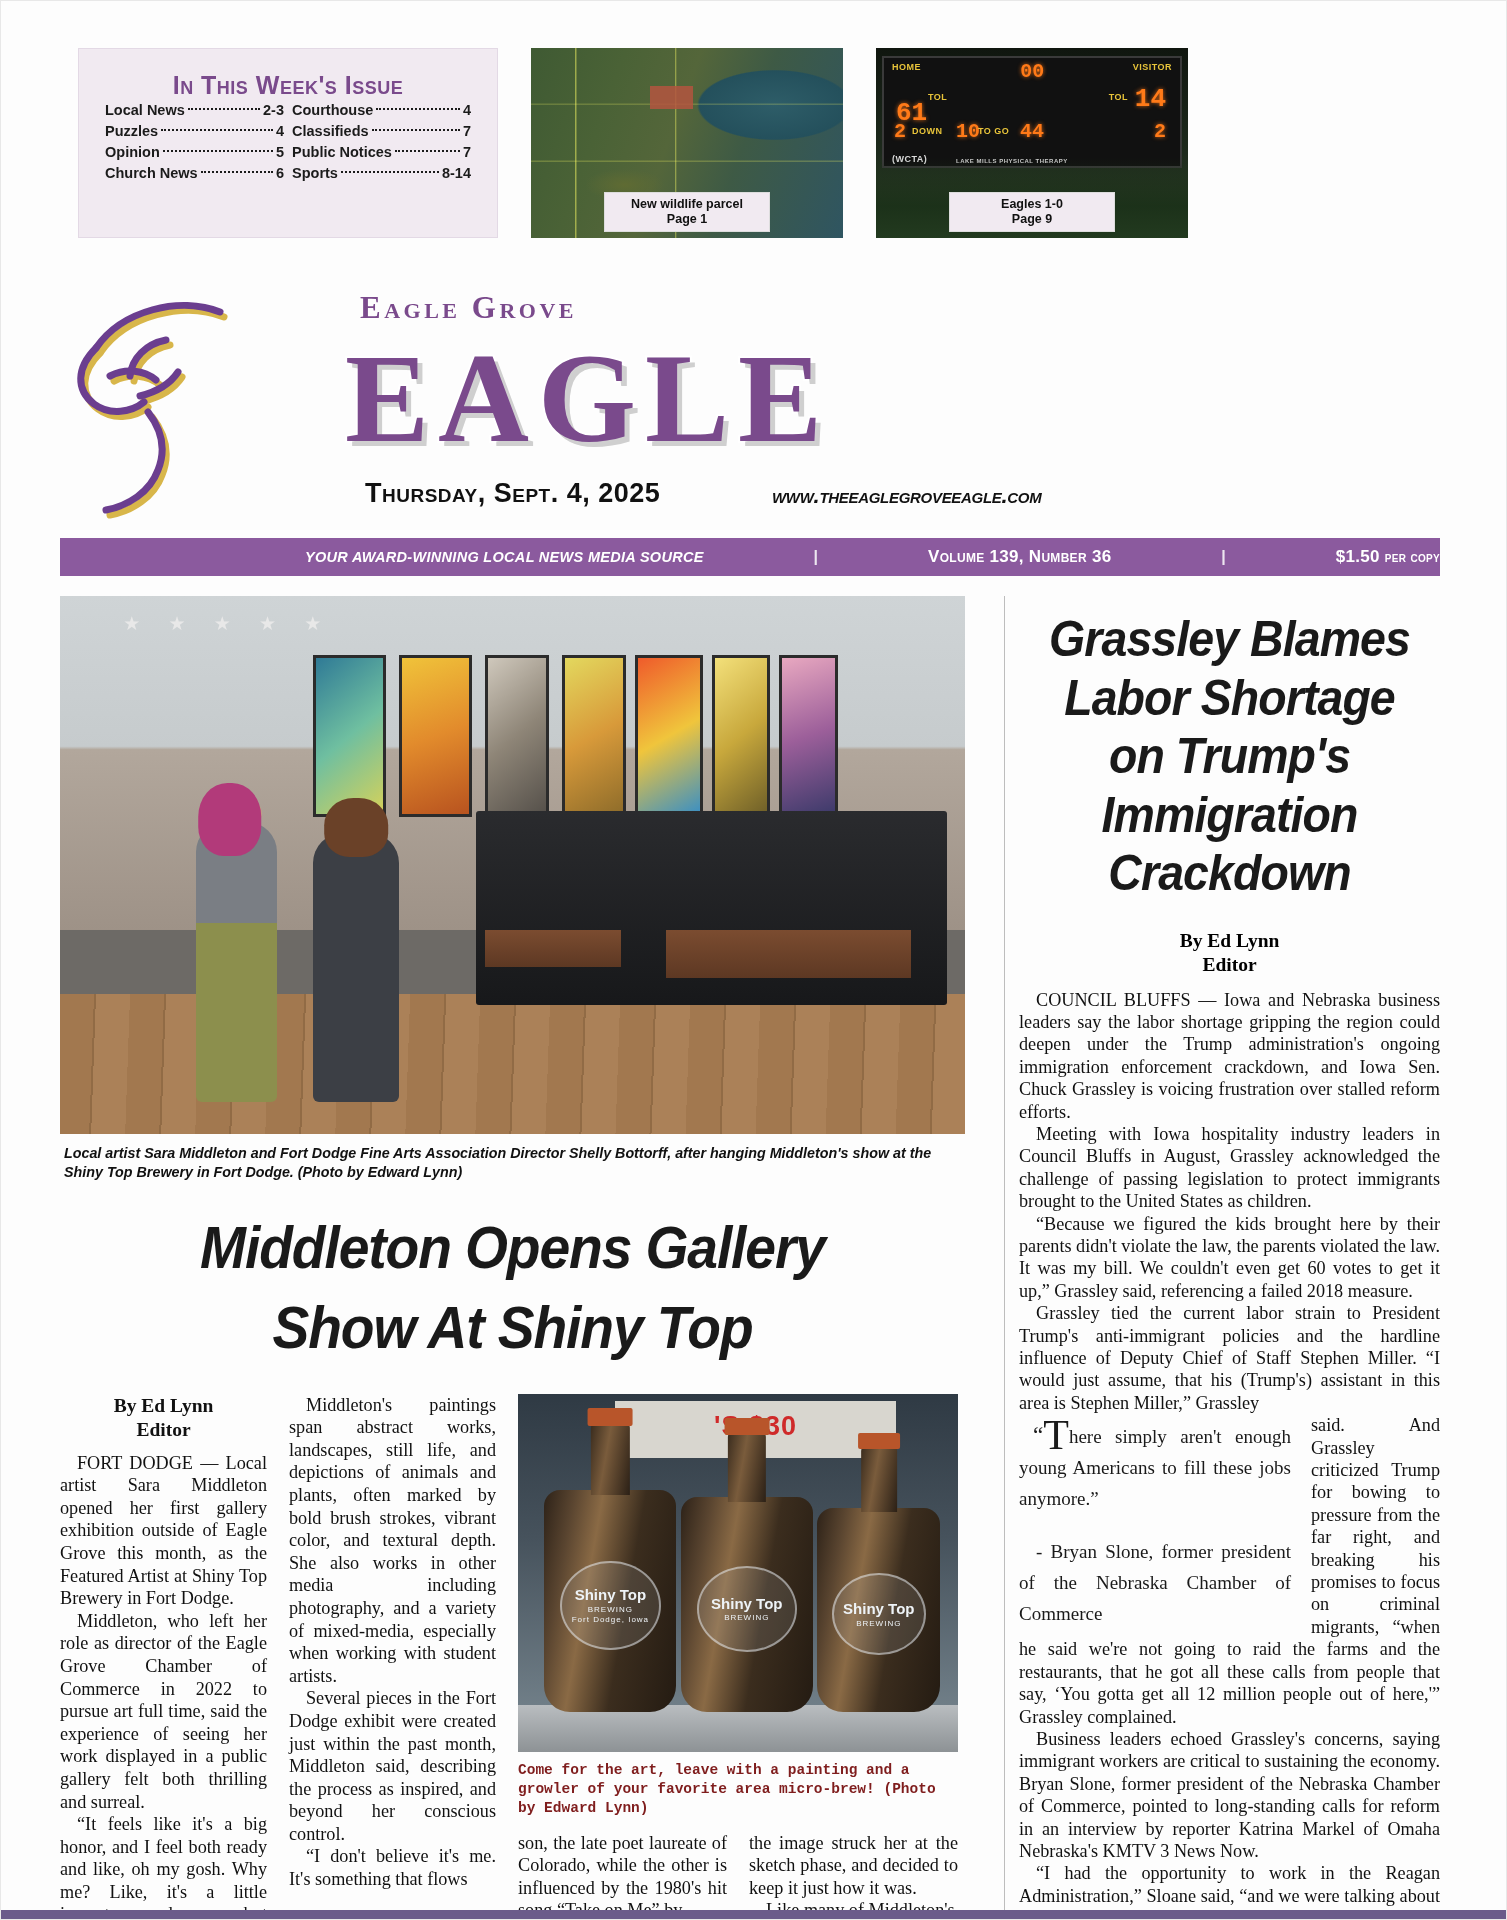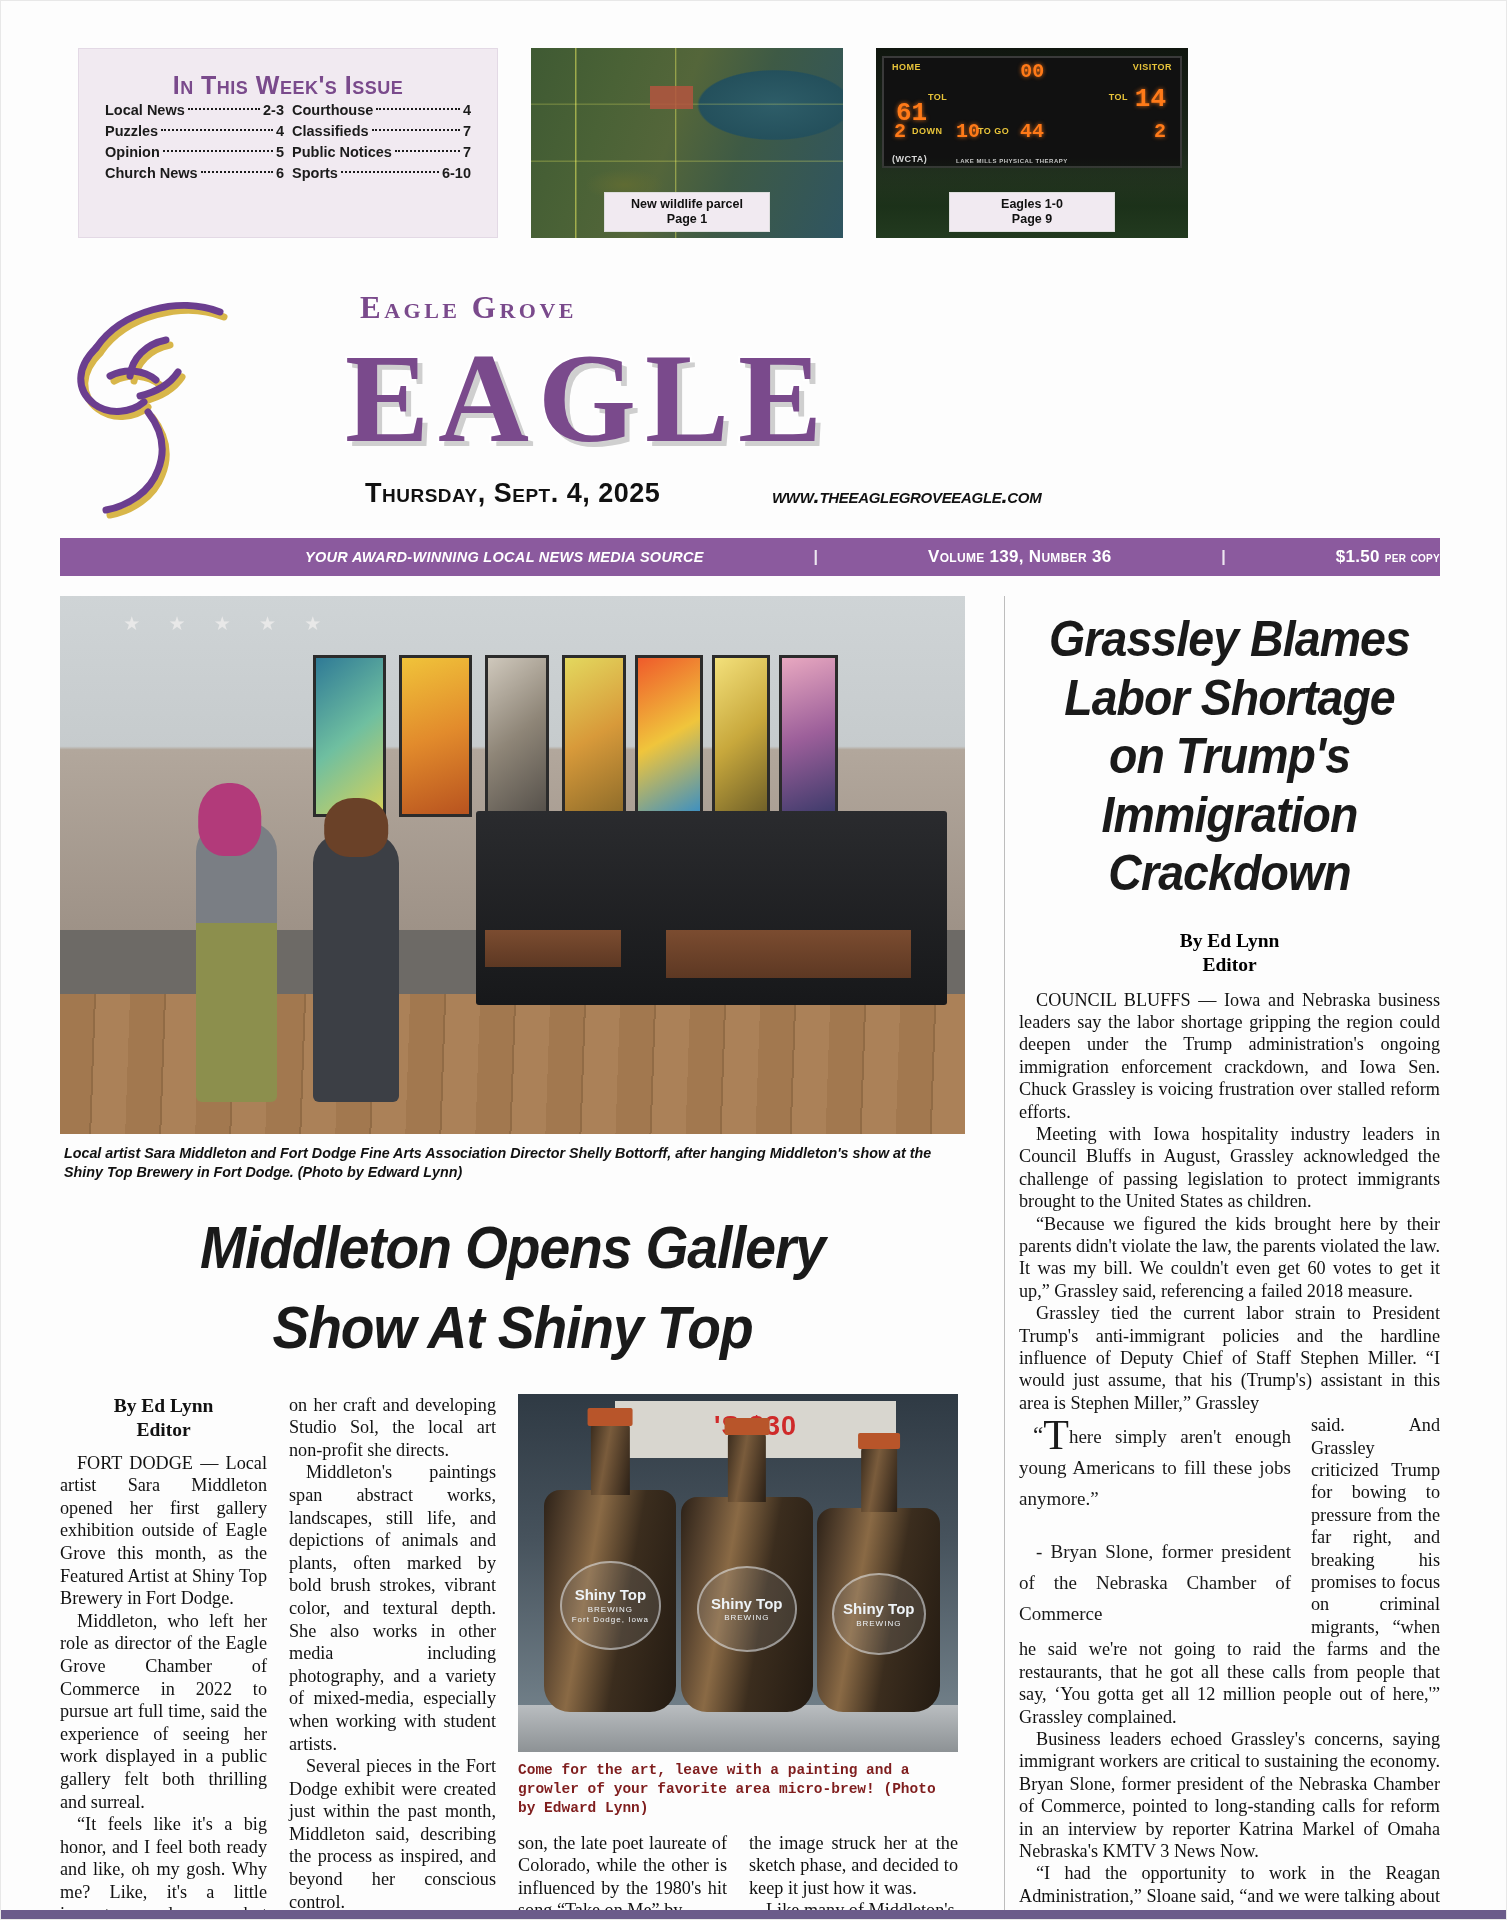--- a/index.html
+++ b/index.html
@@ -468,21 +468,21 @@
             <span class="idx-page">7</span>
           </div>
           <div class="idx-row">
             <span class="idx-label">Public Notices</span>
             <span class="idx-dots"></span>
             <span class="idx-page">7</span>
           </div>
           <div class="idx-row">
             <span class="idx-label">Sports</span>
             <span class="idx-dots"></span>
-            <span class="idx-page">6-10</span>
+            <span class="idx-page">8-14</span>
           </div>
         </div>
       </div>
     </div>
 
     <div class="promo">
       <div class="map-art"></div>
       <div class="promo-caption">
         <div>New wildlife parcel</div>
         <div>Page 1</div>
@@ -606,21 +606,20 @@
           </div>
           <div class="bodytext">
             <p>FORT DODGE — Local artist Sara Middleton opened her first gallery exhibition outside of Eagle Grove this month, as the Featured Artist at Shiny Top Brewery in Fort Dodge.</p>
             <p>Middleton, who left her role as director of the Eagle Grove Chamber of Commerce in 2022 to pursue art full time, said the experience of seeing her work displayed in a public gallery felt both thrilling and surreal.</p>
             <p>“It feels like it's a big honor, and I feel both ready and like, oh my gosh. Why me? Like, it's a little imposter syndrome-y, but it's good,” Middleton said. “It's wild to</p>
           </div>
         </div>
 
         <div class="ll-col">
           <div class="bodytext">
-            <p class="noindent">on her craft and developing Studio Sol, the local art non-profit she directs.</p>
             <p>Middleton's paintings span abstract works, landscapes, still life, and depictions of animals and plants, often marked by bold brush strokes, vibrant color, and textural depth. She also works in other media including photography, and a variety of mixed-media, especially when working with student artists.</p>
             <p>Several pieces in the Fort Dodge exhibit were created just within the past month, Middleton said, describing the process as inspired, and beyond her conscious control.</p>
             <p>“I don't believe it's me. It's something that flows</p>
           </div>
         </div>
 
         <div class="growler-block">
           <div class="growler-photo">
             <div class="gr-sign">'S $30</div>
             <div class="gr-counter"></div>

